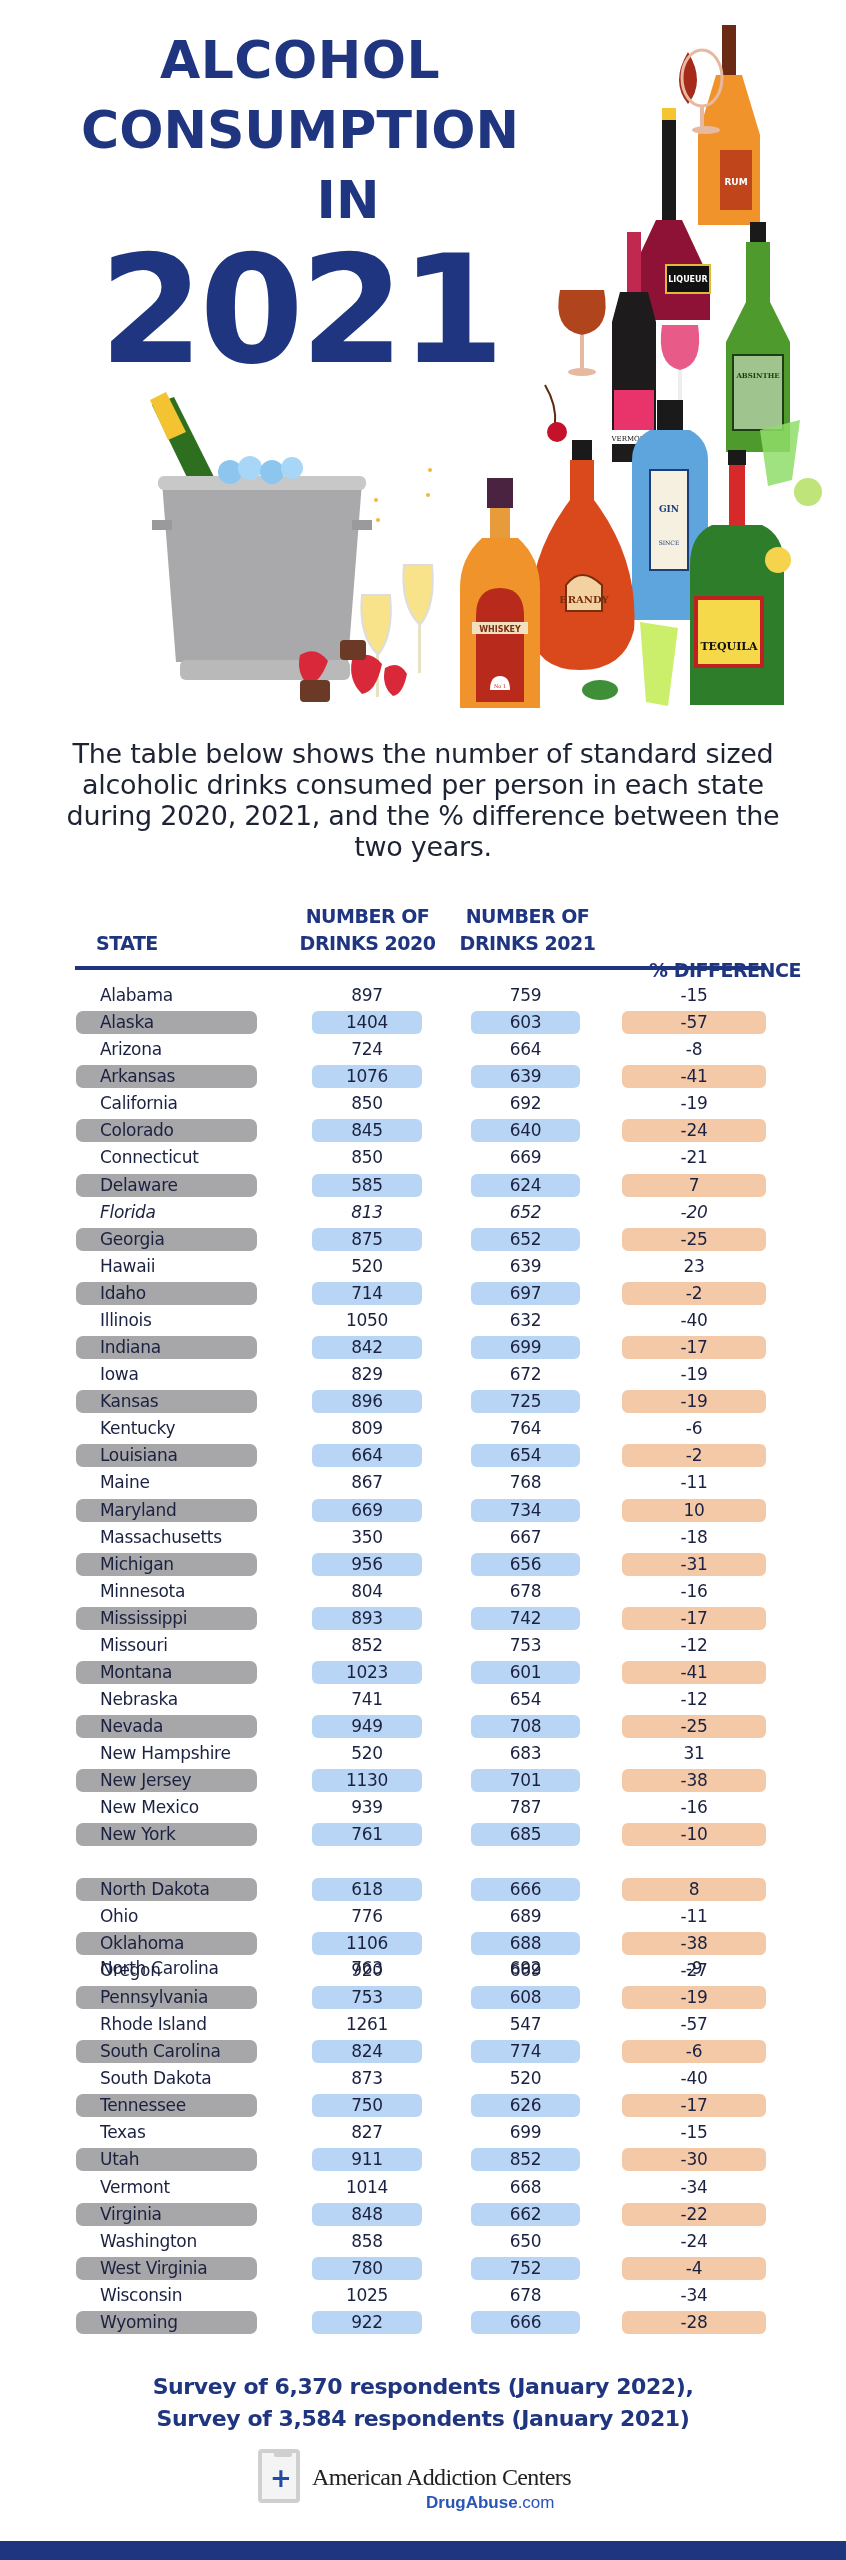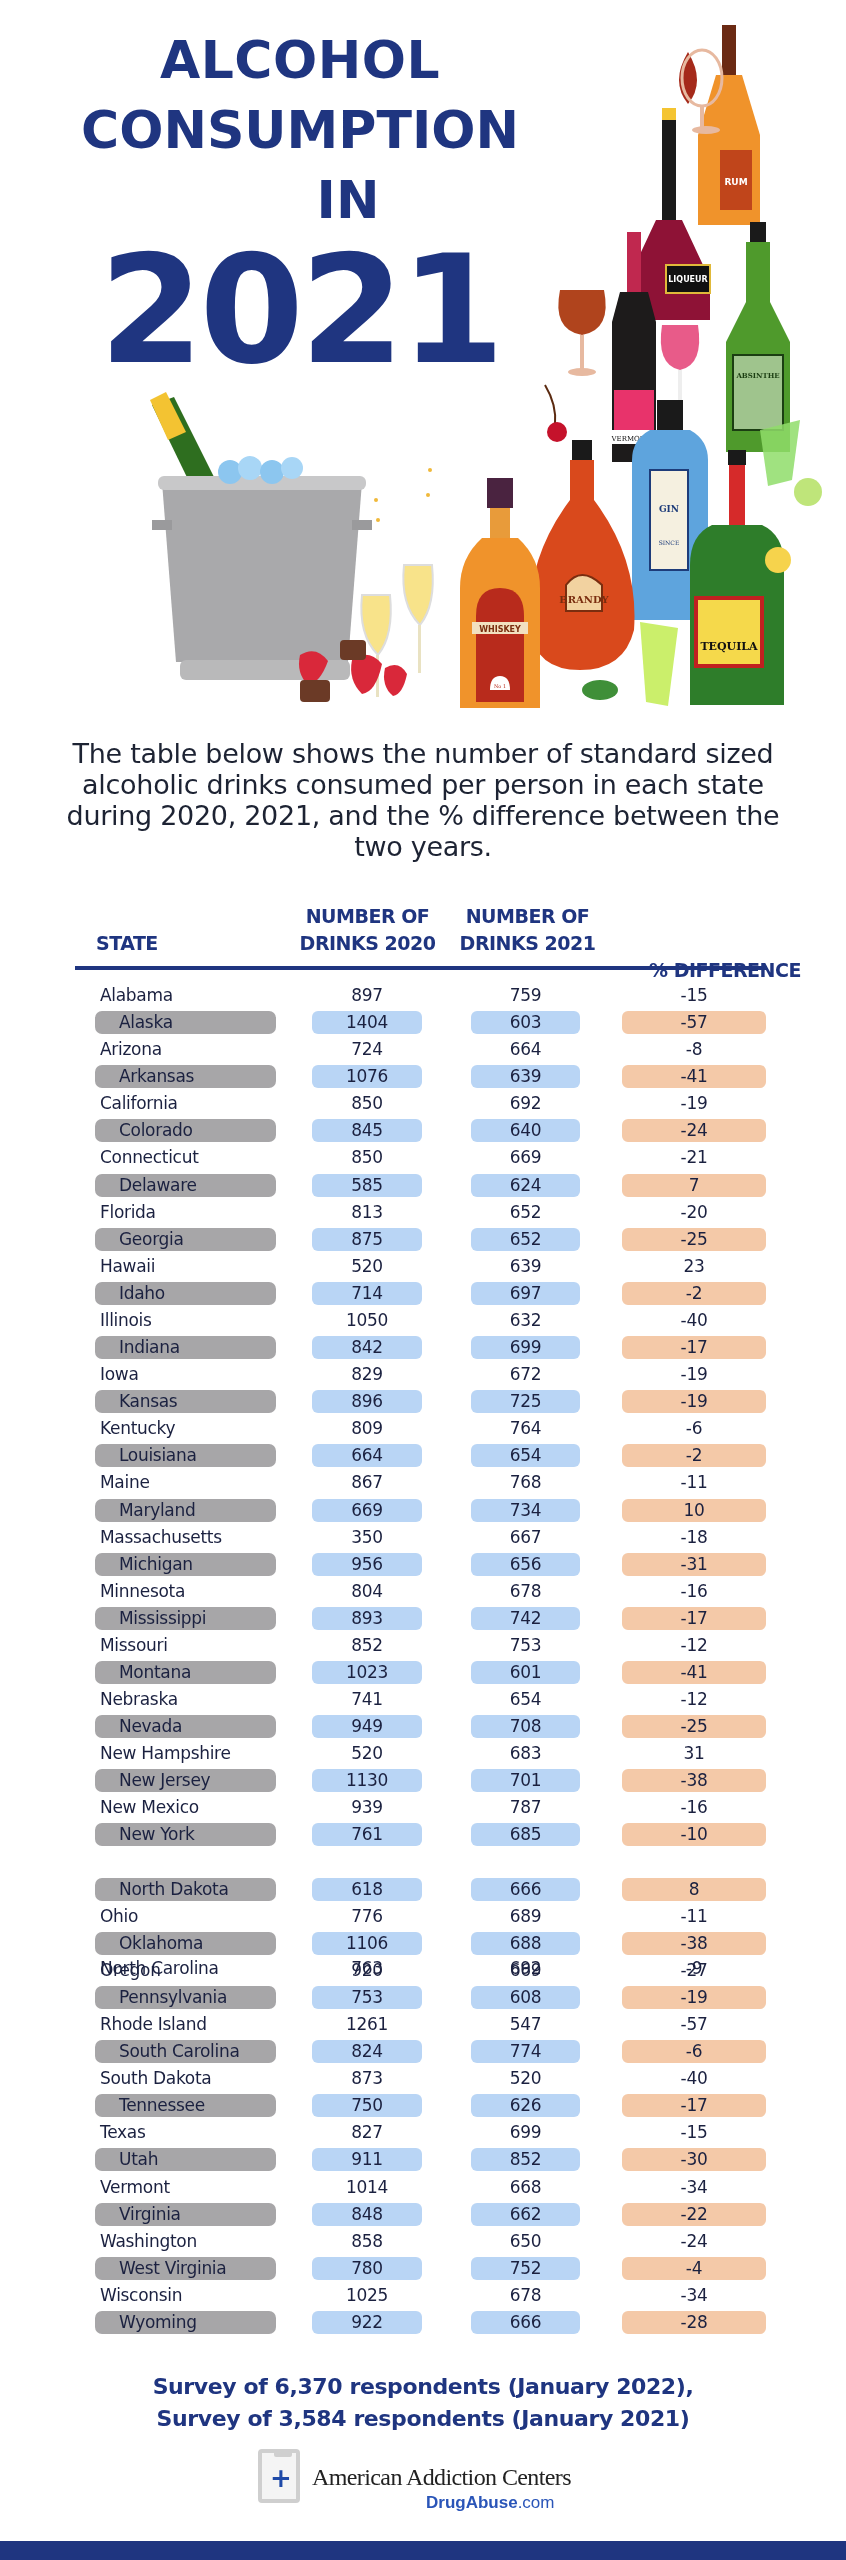--- a/index.html
+++ b/index.html
@@ -31,21 +31,21 @@
 
   .row { position: absolute; left: 0; width: 846px; height: 27px; }
   .cell {
     position: absolute; top: 2px; height: 23px; line-height: 23px; font-size: 17px;
     font-family: "DejaVu Sans", sans-serif; color: #1b2140; letter-spacing: -0.3px;
   }
   .c-state { left: 76px; width: 181px; padding-left: 24px; border-radius: 7px; }
   .c-y20 { left: 312px; width: 110px; text-align: center; border-radius: 6px; }
   .c-y21 { left: 471px; width: 109px; text-align: center; border-radius: 6px; }
   .c-diff { left: 622px; width: 144px; text-align: center; border-radius: 6px; }
-  .row.alt .c-state { background: #a7a6a8; margin-left: 19px; }
+  .row.alt .c-state { background: #a7a6a8; }
   .row.alt .c-y20, .row.alt .c-y21 { background: #b9d5f5; }
   .row.alt .c-diff { background: #f4c9a8; }
 
   .survey {
     position: absolute; left: 0; width: 846px; text-align: center; color: #1f3580;
     font-family: "DejaVu Sans", sans-serif; font-weight: bold; font-size: 22px; letter-spacing: -0.4px;
   }
   #s1 { top: 2374px; }
   #s2 { top: 2406px; }
 
@@ -255,21 +255,21 @@
       <div class="cell c-y20">850</div>
       <div class="cell c-y21">669</div>
       <div class="cell c-diff">-21</div>
     </div>
     <div class="row alt" style="top: 1171.56px;">
       <div class="cell c-state">Delaware</div>
       <div class="cell c-y20">585</div>
       <div class="cell c-y21">624</div>
       <div class="cell c-diff">7</div>
     </div>
-    <div class="row" style="top: 1198.64px;">
+    <div class="row" style="top: 1198.64px; font-style: italic;">
       <div class="cell c-state">Florida</div>
       <div class="cell c-y20">813</div>
       <div class="cell c-y21">652</div>
       <div class="cell c-diff">-20</div>
     </div>
     <div class="row alt" style="top: 1225.72px;">
       <div class="cell c-state">Georgia</div>
       <div class="cell c-y20">875</div>
       <div class="cell c-y21">652</div>
       <div class="cell c-diff">-25</div>

